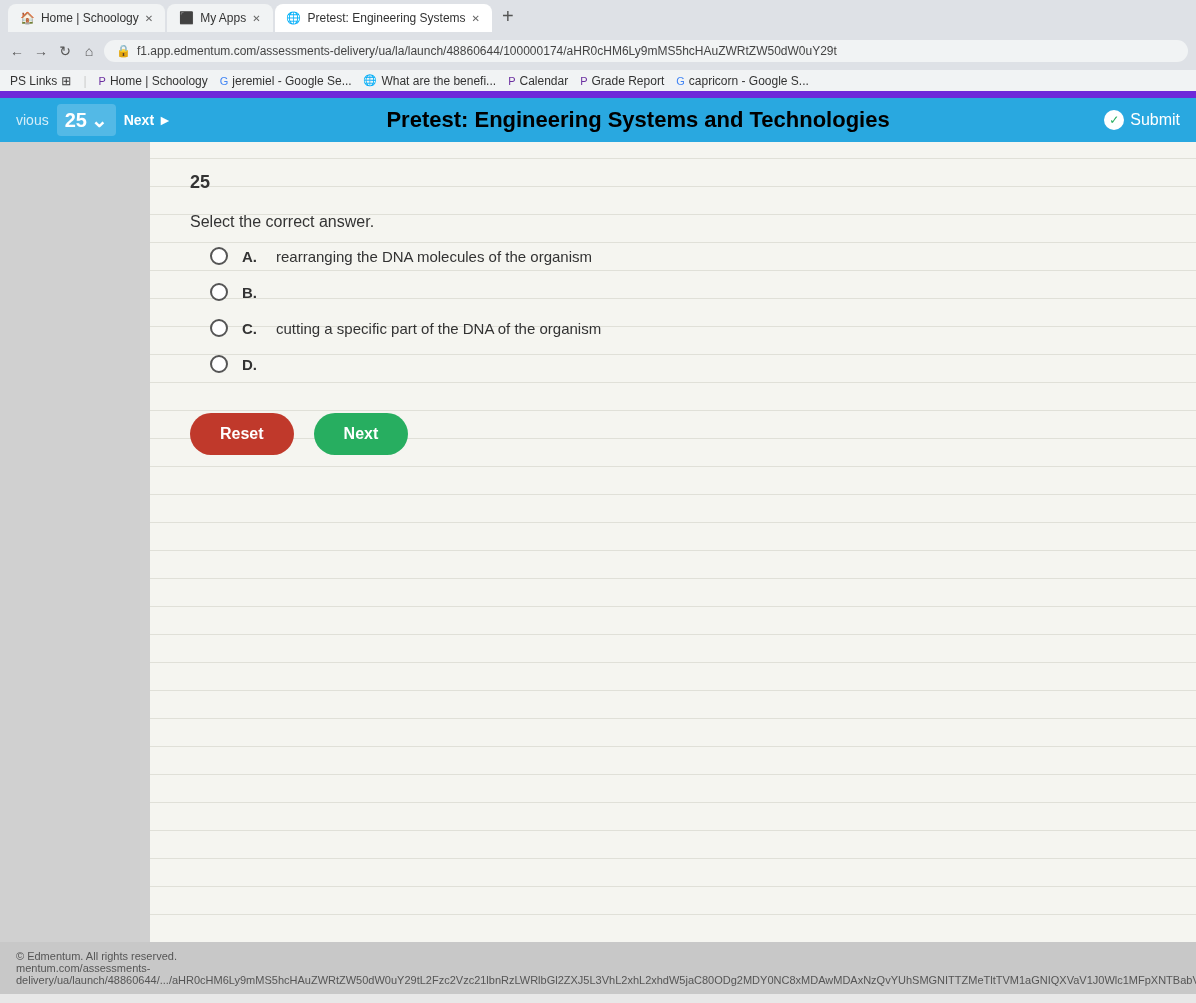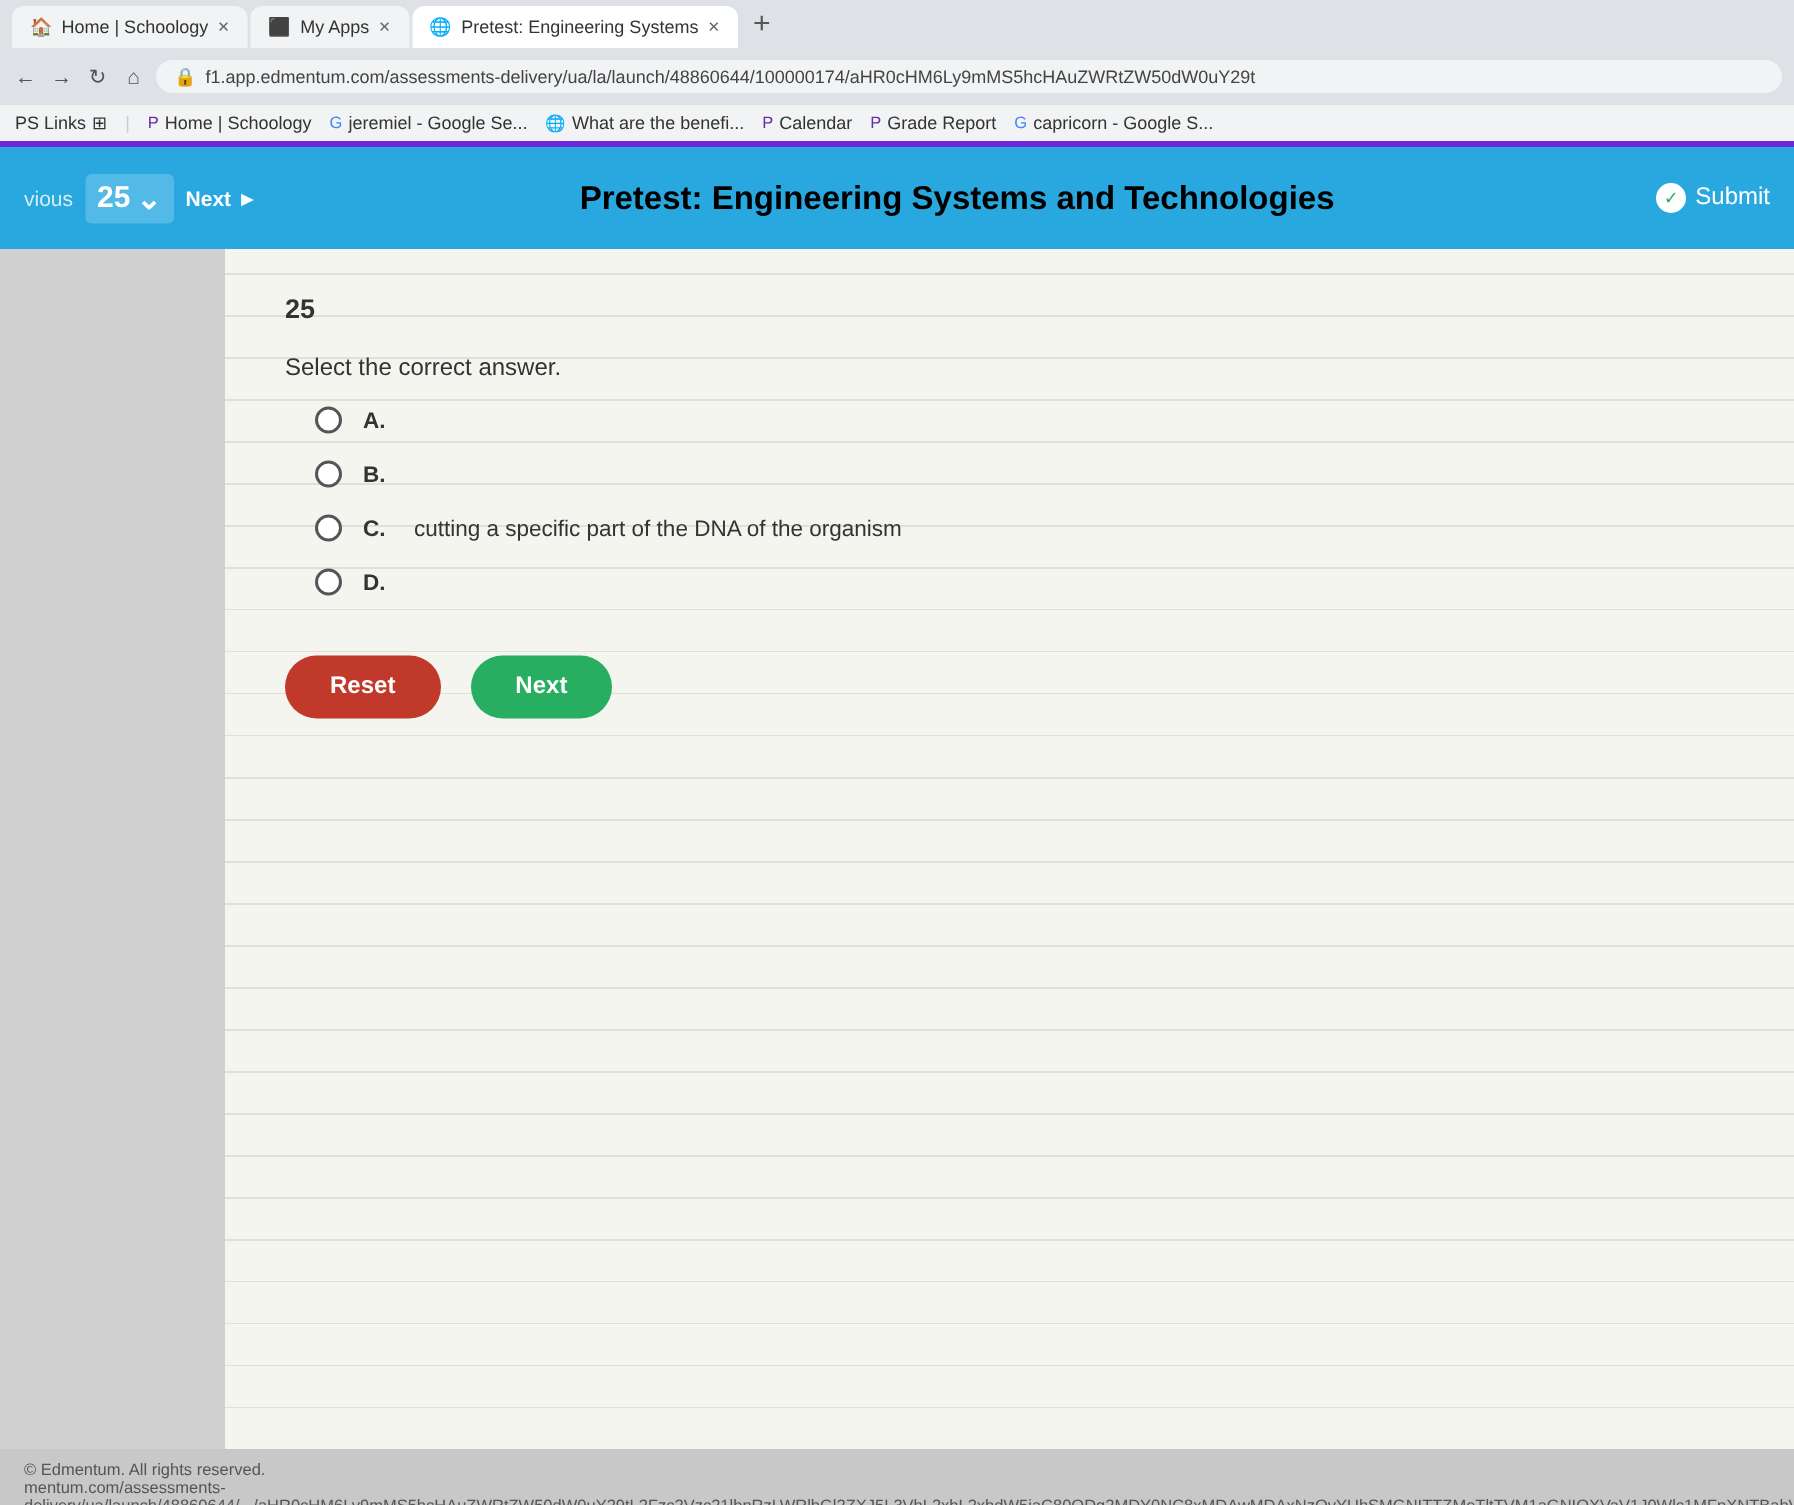--- a/index.html
+++ b/index.html
@@ -57,40 +57,40 @@
     
     .bookmarks-bar {
       background: #f1f3f4;
       height: 28px;
       display: flex;
       align-items: center;
       padding: 0 10px;
       gap: 12px;
       font-size: 12px;
       color: #333;
-      border-bottom: 4px solid #6d28d9;
+      border-bottom: 7px solid #6d28d9;
       overflow: hidden;
     }
 
     .bookmark-item {
       display: flex;
       align-items: center;
       gap: 4px;
       white-space: nowrap;
       cursor: pointer;
     }
 
     .bookmark-icon {
       font-size: 11px;
     }
 
     
     .app-header {
       background: #29a8e0;
-      height: 68px;
+      height: 44px;
       display: flex;
       align-items: center;
       padding: 0 16px;
       gap: 16px;
     }
 
     .question-nav {
       display: flex;
       align-items: center;
       gap: 8px;
@@ -379,20 +379,21 @@
   <div class="sidebar"></div>
   <div class="question-area">
     <div class="question-number">25</div>
     <div class="question-instruction">Select the correct answer.</div>
 
     <div class="answer-options">
 
       <div class="answer-option">
         <div class="radio-circle"></div>
         <span class="option-letter">A.</span>
+        <span class="option-text">rearranging the DNA molecules of the organism</span>
       </div>
 
       <div class="answer-option">
         <div class="radio-circle"></div>
         <span class="option-letter">B.</span>
       </div>
 
       <div class="answer-option">
         <div class="radio-circle"></div>
         <span class="option-letter">C.</span>

